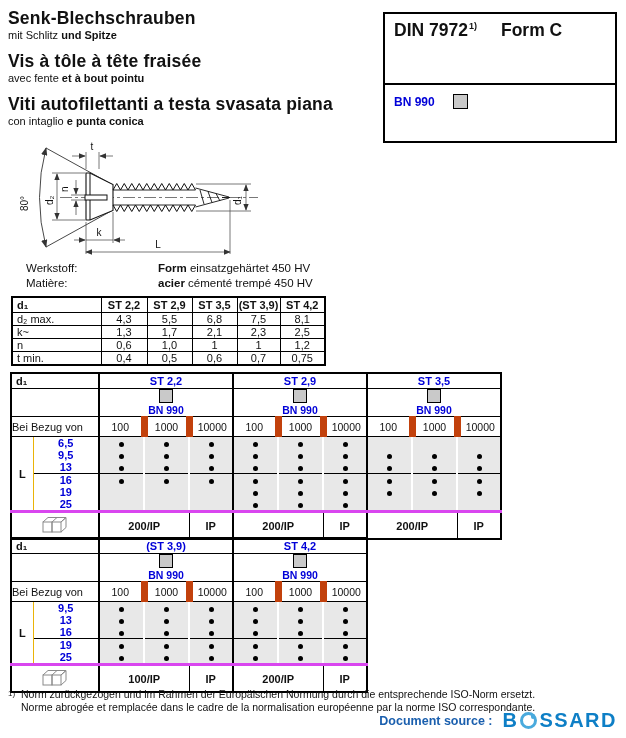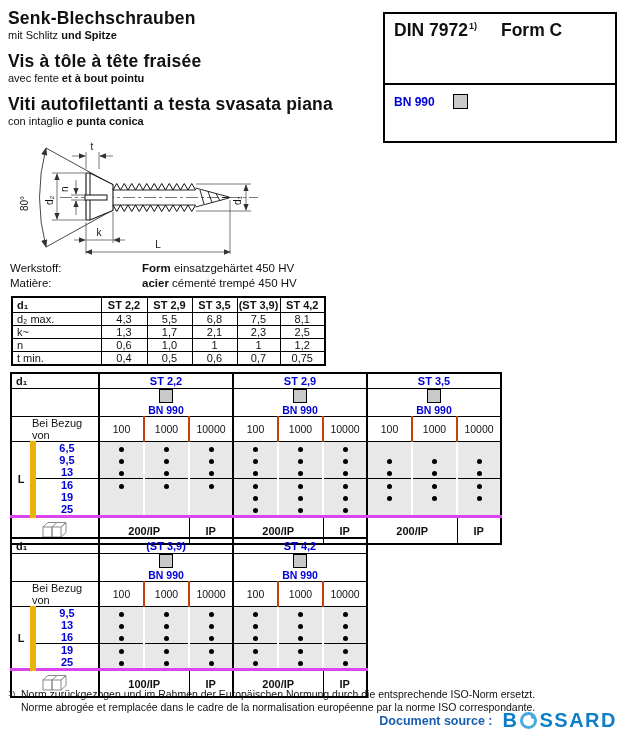--- a/index.html
+++ b/index.html
@@ -23,21 +23,21 @@
            box-sizing:border-box; padding:9px 0 0 9px; display:flex; align-items:center; }
   .bn{ color:var(--blue); font-weight:bold; font-size:12px; }
   .swatch2{ width:13px; height:13px; background:#c9c9c9; border:1px solid #000; margin:0 8px 0 18px; }
   .finish{ font-size:11px; }
 
   
   #drawing{ position:absolute; left:8px; top:140px; }
   #drawing text{ font-family:"Liberation Sans", sans-serif; font-size:10px; fill:#111; }
 
   
-  .material{ position:absolute; left:10px; top:261px; font-size:11.5px; line-height:15px; }
+  .material{ position:absolute; left:26px; top:261px; font-size:11.5px; line-height:15px; }
   .mrow{ display:flex; }
   .mlab{ width:132px; }
 
   
   .dims{ position:absolute; left:11px; top:296px; border-collapse:collapse; table-layout:fixed;
          width:313px; border:2px solid #000; }
   .dims td{ border:1px solid #000; font-size:11px; height:12px; text-align:center; padding:0; }
   .dims tr.hd td{ font-weight:bold; height:14px; }
   .dims td.lab{ text-align:left; padding-left:4px; }
 
@@ -46,24 +46,24 @@
   #avail0{ left:10px; top:372px; width:490px; }
   #avail1{ left:10px; top:537px; width:356px; }
   .avail td{ padding:0; font-size:11px; text-align:center; vertical-align:middle; }
   .avail td.cell-d1{ text-align:left; padding-left:4px; font-weight:bold; }
   .avail tr.rhead td{ border-bottom:1px solid #000; height:14px; }
   .avail td.size{ color:var(--blue); font-weight:bold; }
   .avail tr.rbn td{ border-bottom:1px solid #000; height:27px; }
   .avail .swatch{ width:12px; height:12px; background:#c9c9c9; border:1px solid #000; margin:0 auto 1px; }
   .avail .bnlbl{ color:var(--blue); font-weight:bold; font-size:10.5px; }
   .avail tr.rbezug td{ border-bottom:1px solid #000; height:19px; }
-  .avail td.bezug{ text-align:left; padding-left:20px; }
-  .avail td.pack{ border-left:2px solid #c2410c; font-size:10.5px; }
+  .avail td.bezug{ text-align:left; padding-left:0; }
+  .avail td.pack{ border-left:7px solid #c2410c; font-size:10.5px; }
   .avail tr.rdot{ height:12px; }
-  .avail td.num{ border-left:6px solid #eab308; color:var(--blue); font-weight:bold; }
+  .avail td.num{ border-left:1px solid #eab308; color:var(--blue); font-weight:bold; }
   .avail td.lcell{ font-weight:bold; }
   .avail td.dotc{ background:#e8e8e8; border-left:2px solid #fff; }
   .avail tr.split td{ border-top:1.5px solid #000; }
   .avail tr.rfoot td{ border-top:3px solid #d946ef; height:25px; font-weight:bold; }
   .avail td.f2{ border-left:1px solid #000; }
   .avail td.g{ border-left:2px solid #000; }
   .dot{ display:inline-block; width:5px; height:5px; background:#000; border-radius:50%; }
 
   
   .footnote{ position:absolute; left:8px; top:688px; display:flex; }

